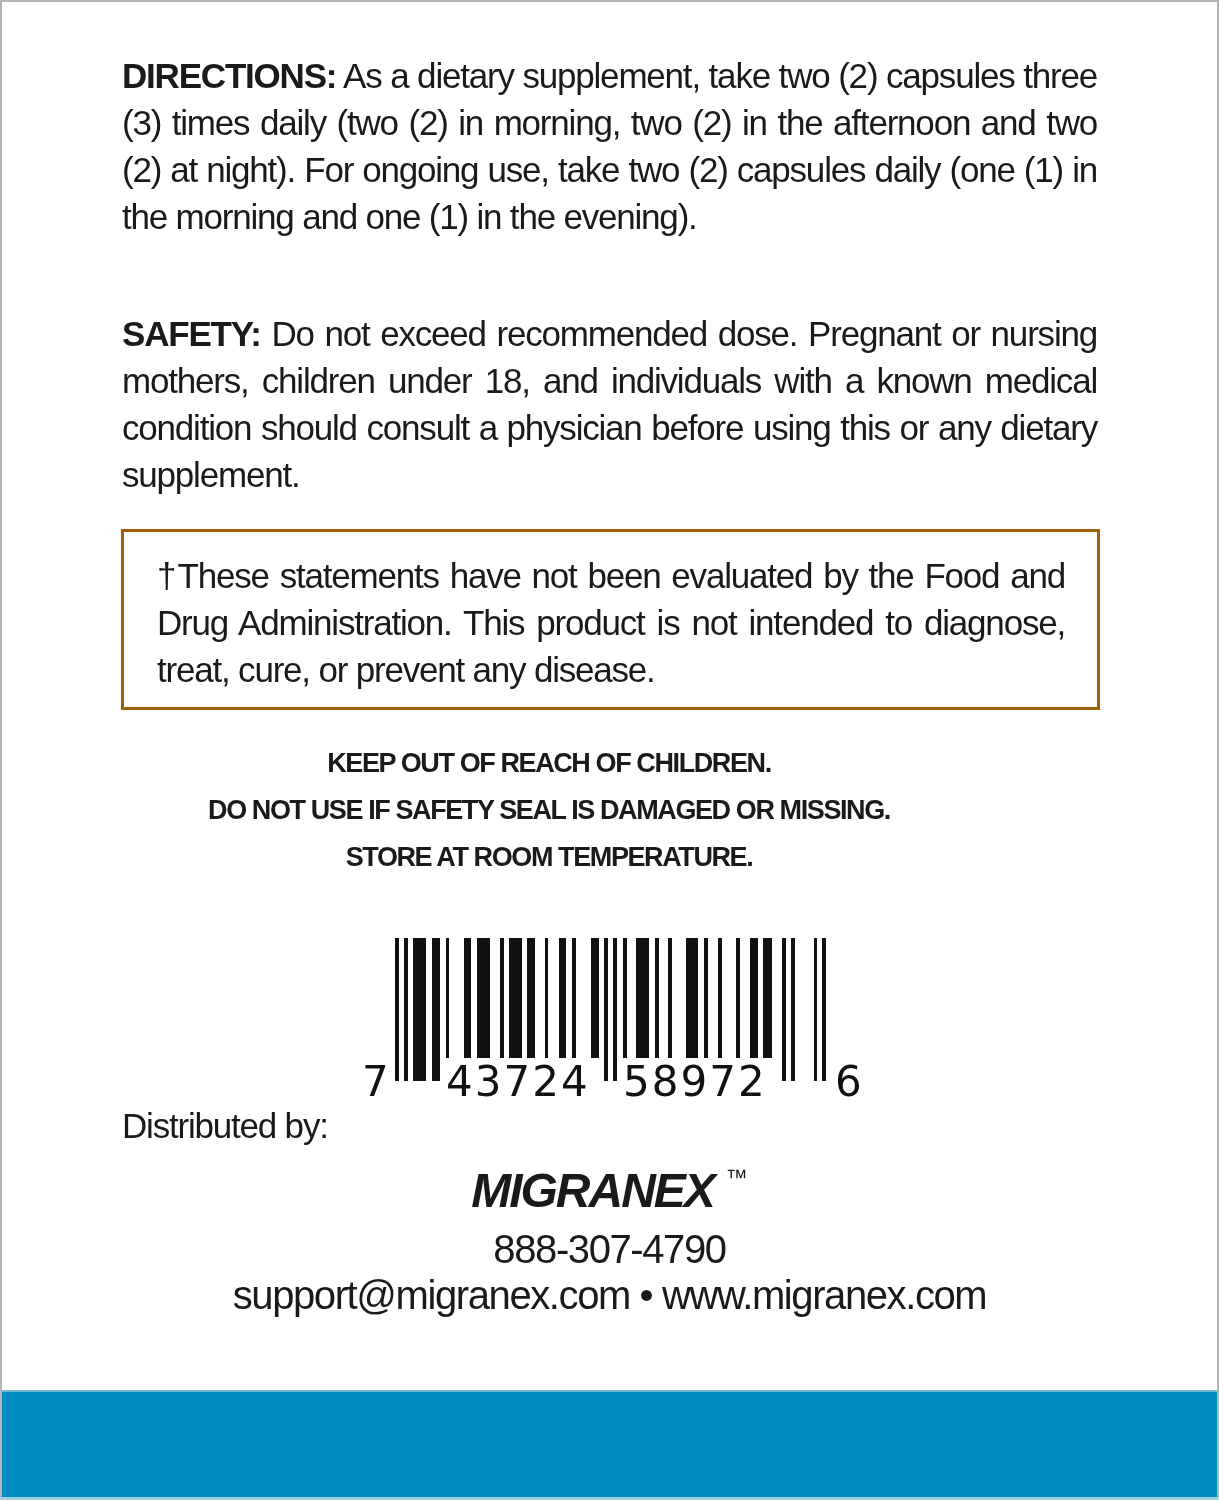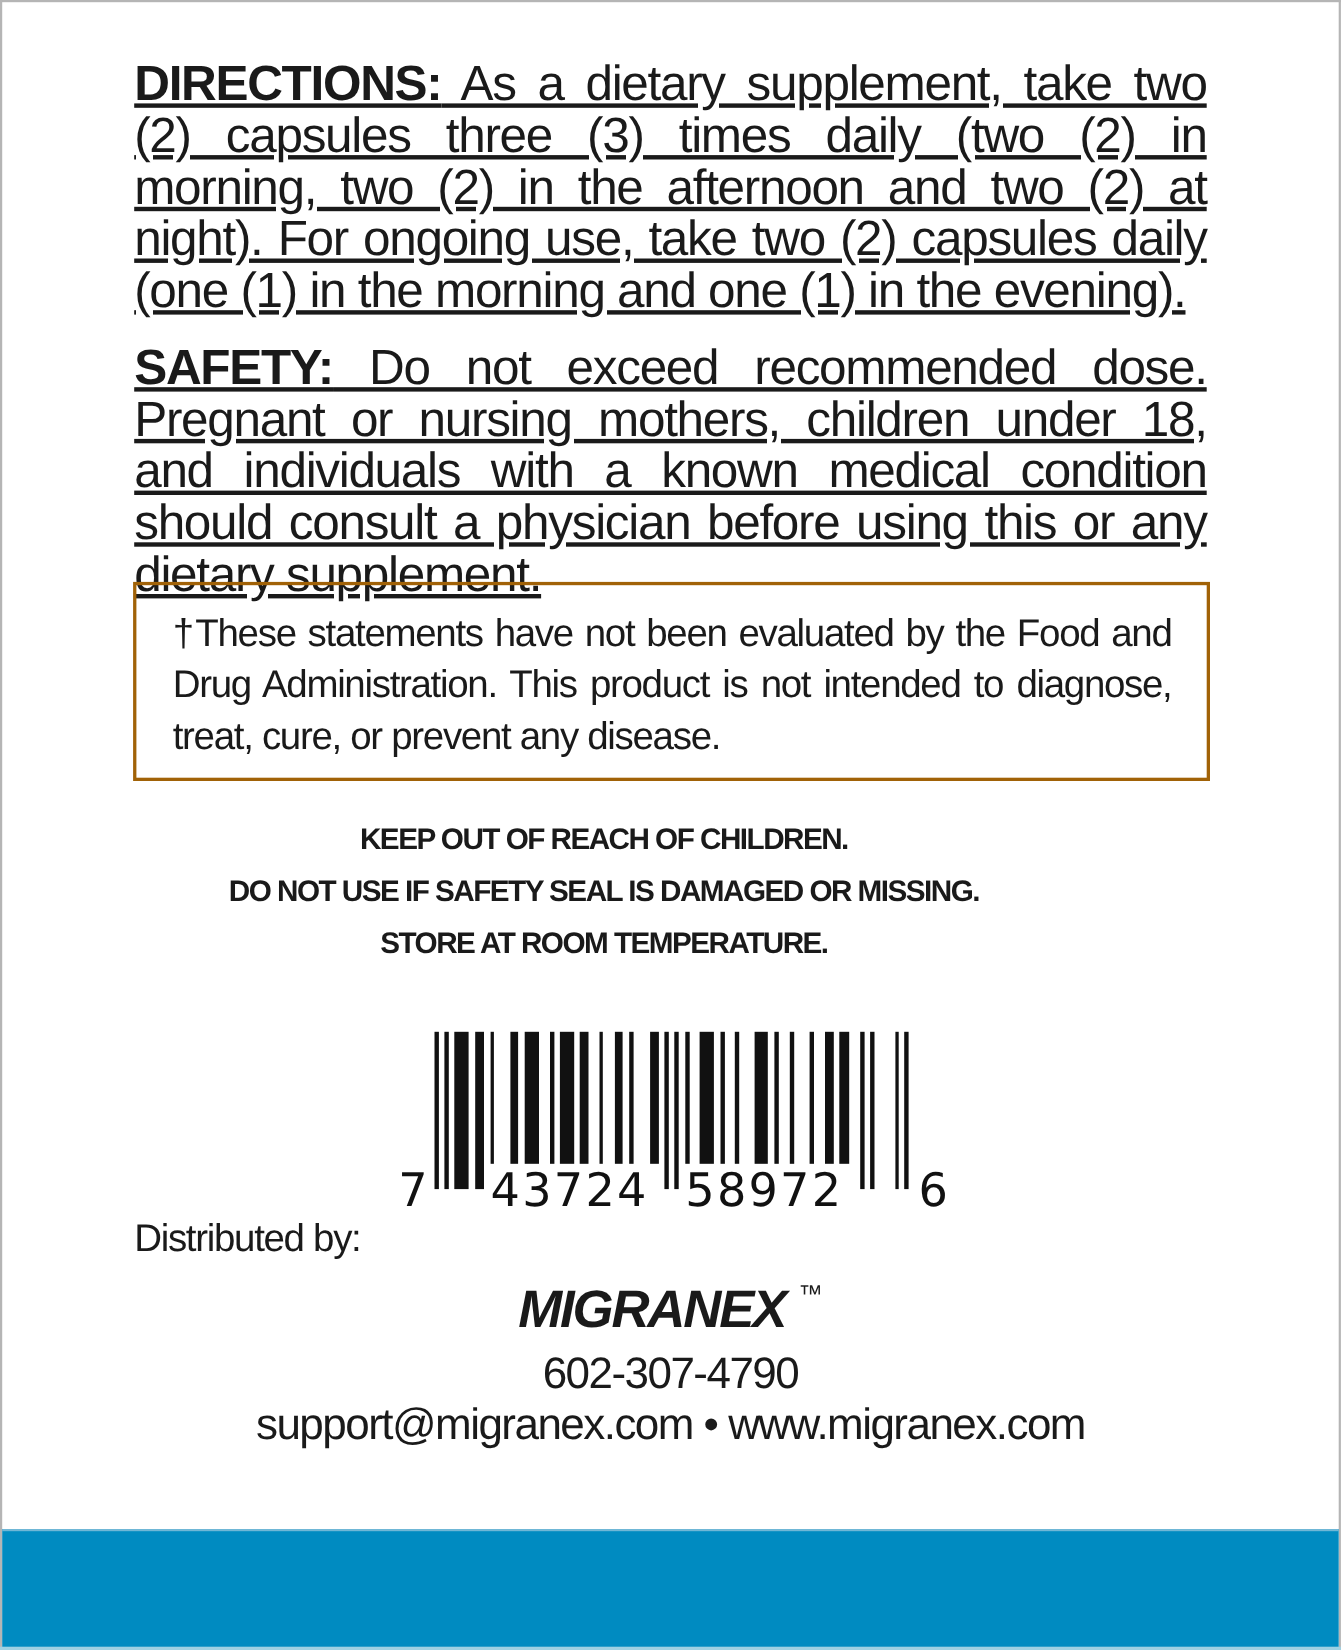--- a/index.html
+++ b/index.html
@@ -7,22 +7,22 @@
   .frame {
     position: absolute; left: 0; top: 0; width: 1219px; height: 1500px;
     box-sizing: border-box; border: 2px solid #b5b5b5; border-bottom: none; background: #fff;
   }
   .text {
     font-family: "Liberation Sans", sans-serif; color: #1a1a1a;
     font-stretch: condensed;
   }
   .para {
     position: absolute; left: 122px; width: 975px;
-    font-size: 45px; line-height: 47px; text-align: justify;
-    letter-spacing: -1.2px; transform-origin: left top; text-decoration: underline;
+    font-size: 35px; line-height: 47px; text-align: justify;
+    letter-spacing: -1.2px; transform-origin: left top;
   }
   .para b { font-weight: bold; }
   #directions { top: 52px; }
   #caution { top: 310px; }
   .notice {
     position: absolute; left: 121px; top: 529px; width: 979px; height: 181px;
     box-sizing: border-box; border: 3px solid #a16207;
   }
   .notice p {
     position: absolute; left: 33px; top: 20px; width: 908px; margin: 0;
@@ -113,18 +113,18 @@
     <text x="263" y="178" letter-spacing="2">58972</text>
     <text x="475" y="178">6</text>
   </g>
 </svg>
 
 <div class="distributed text">Distributed by:</div>
 
 <div class="brand text"><span>MIGRANEX</span><span class="tm">™</span></div>
 
 <div class="contact text">
-  <div>602-307-4790</div>
+  <div>888-307-4790</div>
   <div>support@migranex.com • www.migranex.com</div>
 </div>
 
 <div class="band"></div>
 <div class="band-bottom"></div>
 
 </body></html>

